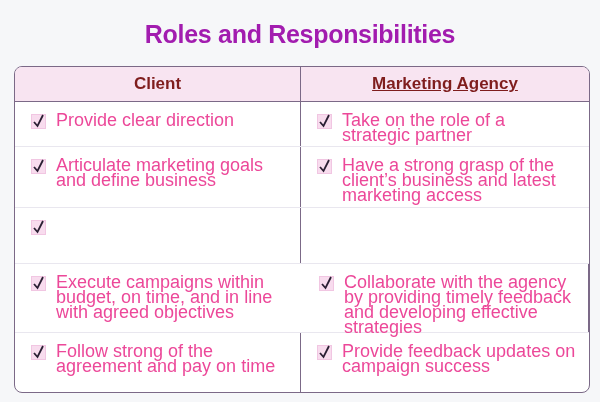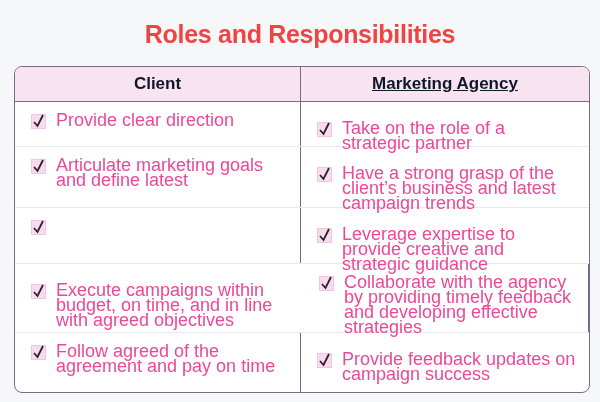--- a/index.html
+++ b/index.html
@@ -9,21 +9,21 @@
     font-family: "Liberation Sans", "DejaVu Sans", sans-serif;
     position: relative;
     overflow: hidden;
   }
   .title {
     position: absolute;
     left: 0; right: 0; top: 20px;
     text-align: center;
     font-size: 25px;
     font-weight: bold;
-    color: #ef4444;
+    color: #a21caf;
     letter-spacing: -0.3px;
   }
   .table {
     position: absolute;
     left: 14px; top: 66px;
     width: 576px; height: 327px;
     border: 1.5px solid #7b6987;
     border-radius: 8px;
     background: #ffffff;
     overflow: hidden;
@@ -34,33 +34,33 @@
     height: 35px;
     background: #f8e4f1;
     border-bottom: 1.5px solid #7b6987;
     box-sizing: border-box;
   }
   .hcell {
     flex: 0 0 auto;
     display: flex; align-items: center; justify-content: center;
     font-size: 17px;
     font-weight: bold;
-    color: #0f172a;
+    color: #7f1d1d;
   }
   .hcell.left { width: 286px; border-right: 1.5px solid #7b6987; box-sizing: border-box; }
   .hcell.right { flex: 1; text-decoration: underline; }
   .row { display: flex; border-bottom: 1px solid #e9e7ef; box-sizing: border-box; }
   .row:last-child { border-bottom: none; }
   .cell {
     display: flex; align-items: flex-start;
     padding-top: 11px;
     box-sizing: border-box;
   }
   .cell.left { width: 286px; border-right: 1.5px solid #7b6987; padding-left: 16px; padding-right: 10px; }
-  .cell.right { flex: 1; padding-left: 16px; padding-right: 12px; margin-top: 8px; }
+  .cell.right { flex: 1; padding-left: 16px; padding-right: 12px; }
   .check {
     flex: 0 0 auto;
     width: 13px; height: 13px;
     background: #f8dcee;
     border: 1px solid #f1c6e2;
     margin-top: 1px;
     margin-right: 10px;
     position: relative;
   }
   .check svg { position: absolute; left: 0; top: -2px; }
@@ -100,47 +100,39 @@
     </div>
   </div>
 
   <div class="row" style="height:61px">
     <div class="cell left">
       <span class="check">
           <svg width="14" height="16" viewBox="0 0 14 16">
             <path d="M2 9 L5.5 13 L11 2" fill="none" stroke="#2a1f33" stroke-width="1.8"></path>
           </svg>
         </span>
-      <span class="text">Articulate marketing goals and define latest</span>
+      <span class="text">Articulate marketing goals and define business</span>
     </div>
     <div class="cell right">
       <span class="check">
           <svg width="14" height="16" viewBox="0 0 14 16">
             <path d="M2 9 L5.5 13 L11 2" fill="none" stroke="#2a1f33" stroke-width="1.8"></path>
           </svg>
         </span>
-      <span class="text">Have a strong grasp of the client’s business and latest campaign trends</span>
+      <span class="text">Have a strong grasp of the client’s business and latest marketing access</span>
     </div>
   </div>
 
   <div class="row" style="height:56px">
     <div class="cell left">
       <span class="check">
           <svg width="14" height="16" viewBox="0 0 14 16">
             <path d="M2 9 L5.5 13 L11 2" fill="none" stroke="#2a1f33" stroke-width="1.8"></path>
           </svg>
         </span>
-    </div>
-    <div class="cell right">
-      <span class="check">
-          <svg width="14" height="16" viewBox="0 0 14 16">
-            <path d="M2 9 L5.5 13 L11 2" fill="none" stroke="#2a1f33" stroke-width="1.8"></path>
-          </svg>
-        </span>
-      <span class="text">Leverage expertise to provide creative and strategic guidance</span>
     </div>
   </div>
 
   <div class="row" style="height:69px">
     <div class="cell right">
       <span class="check">
           <svg width="14" height="16" viewBox="0 0 14 16">
             <path d="M2 9 L5.5 13 L11 2" fill="none" stroke="#2a1f33" stroke-width="1.8"></path>
           </svg>
         </span>
@@ -156,21 +148,21 @@
     </div>
   </div>
 
   <div class="row" style="height:59px">
     <div class="cell left">
       <span class="check">
           <svg width="14" height="16" viewBox="0 0 14 16">
             <path d="M2 9 L5.5 13 L11 2" fill="none" stroke="#2a1f33" stroke-width="1.8"></path>
           </svg>
         </span>
-      <span class="text">Follow agreed of the agreement and pay on time</span>
+      <span class="text">Follow strong of the agreement and pay on time</span>
     </div>
     <div class="cell right">
       <span class="check">
           <svg width="14" height="16" viewBox="0 0 14 16">
             <path d="M2 9 L5.5 13 L11 2" fill="none" stroke="#2a1f33" stroke-width="1.8"></path>
           </svg>
         </span>
       <span class="text">Provide feedback updates on campaign success</span>
     </div>
   </div>

